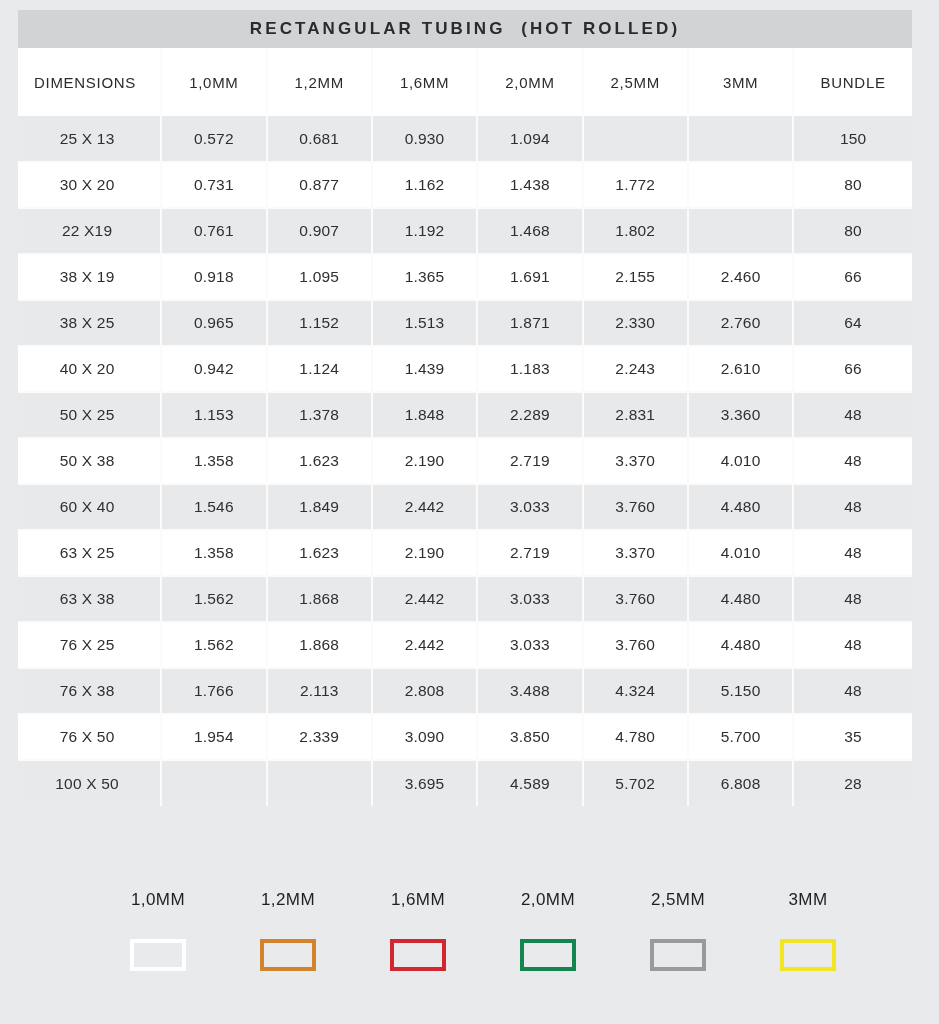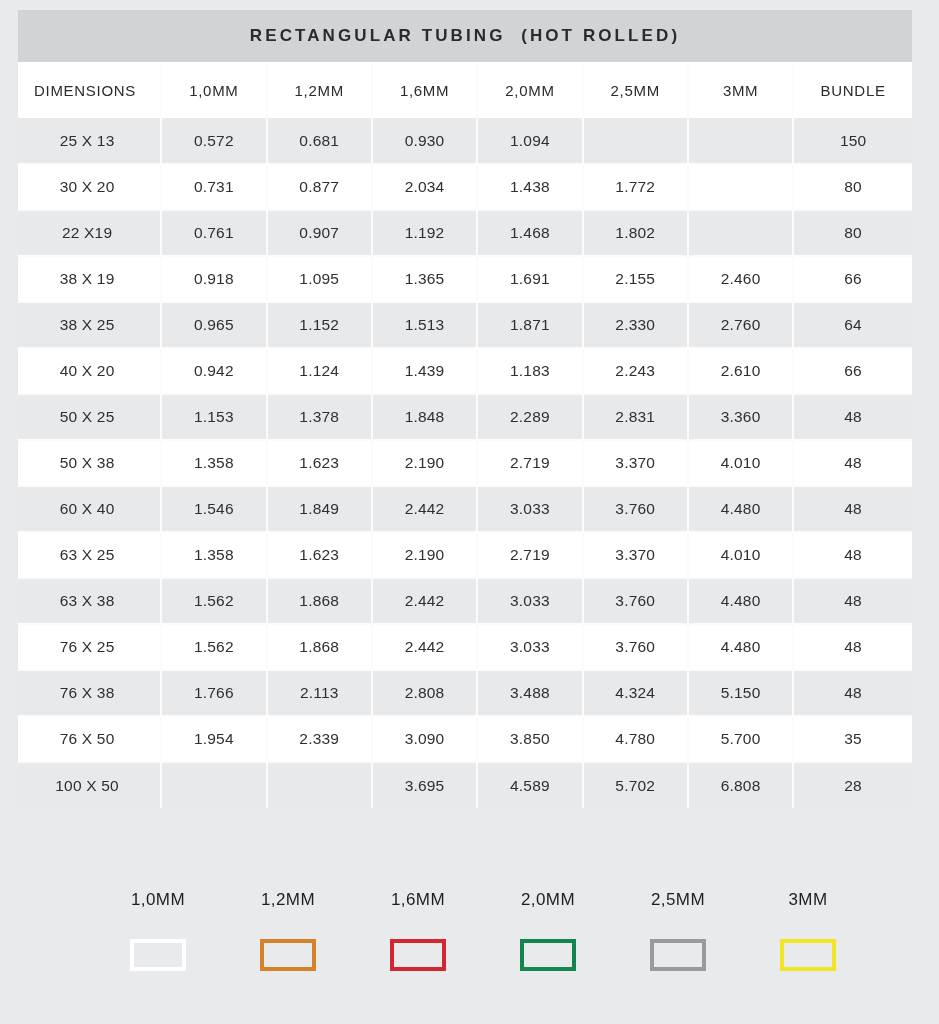--- a/index.html
+++ b/index.html
@@ -24,21 +24,21 @@
   
   .panel {
     position: absolute;
     left: 18px;
     top: 10px;
     width: 894px;
   }
 
   .title-bar {
     background: #d2d3d5;
-    height: 52px;
+    height: 38px;
     display: flex;
     align-items: center;
     justify-content: center;
   }
   .title-text {
     font-size: 17px;
     font-weight: bold;
     letter-spacing: 3.1px;
     color: #2b2b2d;
     white-space: pre;
@@ -71,21 +71,21 @@
   table.spec th:first-child,
   table.spec td:first-child {
     border-left: none;
   }
   table.spec th:last-child,
   table.spec td:last-child {
     border-right: none;
   }
 
   table.spec thead th {
-    height: 56px;
+    height: 68px;
     background: #ffffff;
     font-size: 15px;
     letter-spacing: 0.7px;
     color: #2b2b2d;
     font-weight: normal;
   }
   table.spec thead th.hdr-dim {
     text-align: left;
     padding-left: 16px;
   }
@@ -173,21 +173,21 @@
             <td>0.930</td>
             <td>1.094</td>
             <td></td>
             <td></td>
             <td>150</td>
           </tr>
           <tr class="even">
             <td class="cell-dim">30 X 20</td>
             <td>0.731</td>
             <td>0.877</td>
-            <td>2.034</td>
+            <td>1.162</td>
             <td>1.438</td>
             <td>1.772</td>
             <td></td>
             <td>80</td>
           </tr>
           <tr class="odd">
             <td class="cell-dim">22 X19</td>
             <td>0.761</td>
             <td>0.907</td>
             <td>1.192</td>

